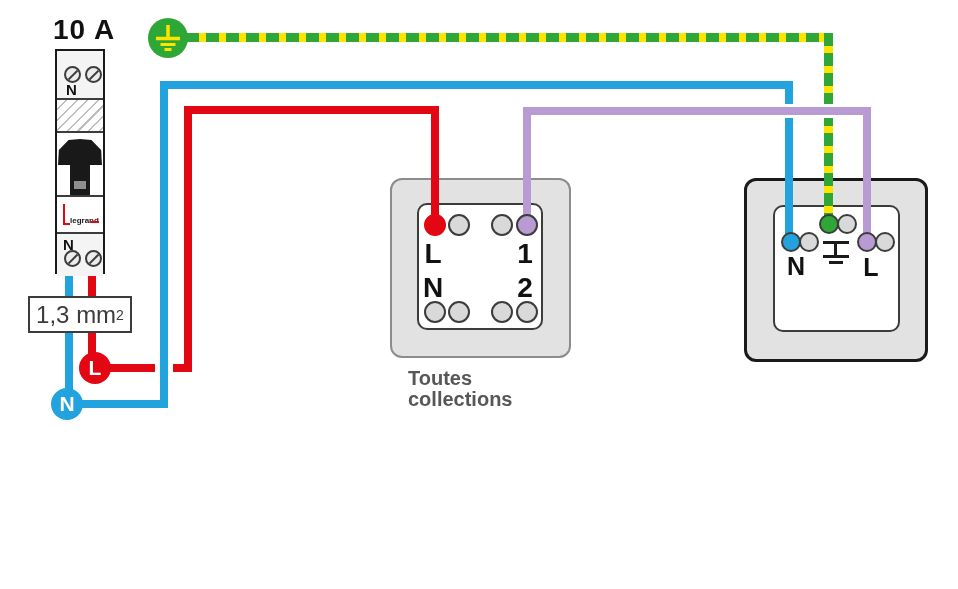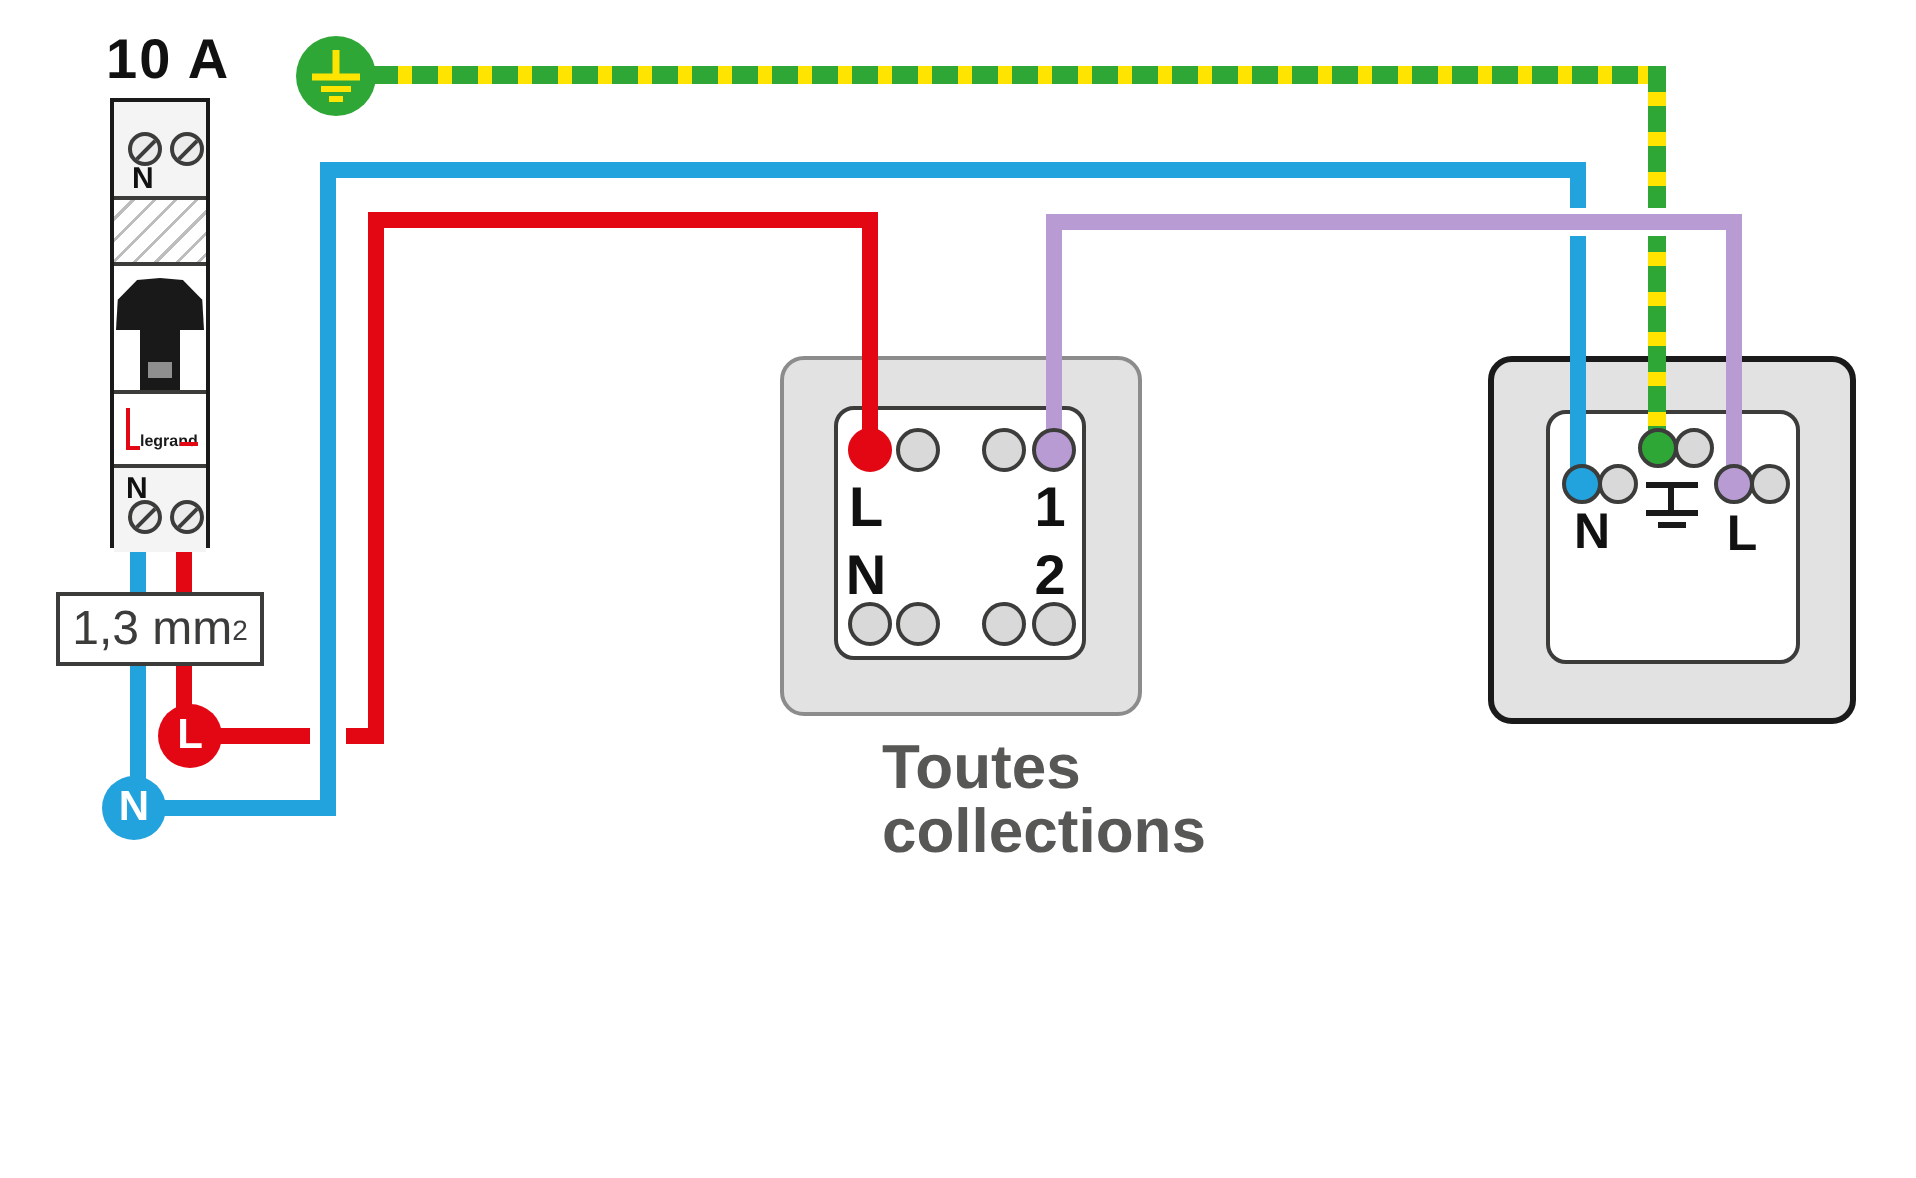--- a/index.html
+++ b/index.html
@@ -66,21 +66,21 @@
   .term.t20{width:20px;height:20px;}
   .term.live{background:var(--live);border-color:var(--live);}
   .term.neutral{background:var(--neutral);}
   .term.switched{background:var(--switched);}
   .term.earth{background:var(--earth-green);}
   
   .lbl{position:absolute;font-weight:bold;color:#111;text-align:center;}
   .lbl.s28{font-size:28px;width:26px;}
   .lbl.s25{font-size:25px;width:28px;}
   .rating{position:absolute;left:53px;top:14px;font-size:28px;font-weight:bold;color:#111;letter-spacing:1px;}
-  .caption{position:absolute;left:441px;top:368px;width:170px;font-size:31px;font-weight:bold;
+  .caption{position:absolute;left:408px;top:368px;width:170px;font-size:20px;font-weight:bold;
     color:var(--caption);line-height:1.04;}
   
   .earth-sym{position:absolute;left:822px;top:241px;width:28px;height:26px;}
   .earth-sym .b1{position:absolute;left:1px;top:0;width:26px;height:3px;background:#1a1a1a;}
   .earth-sym .st{position:absolute;left:12px;top:3px;width:3px;height:11px;background:#1a1a1a;}
   .earth-sym .b2{position:absolute;left:1px;top:14px;width:26px;height:3px;background:#1a1a1a;}
   .earth-sym .b3{position:absolute;left:7px;top:20px;width:14px;height:3px;background:#1a1a1a;}
 </style>
 </head>
 <body>

